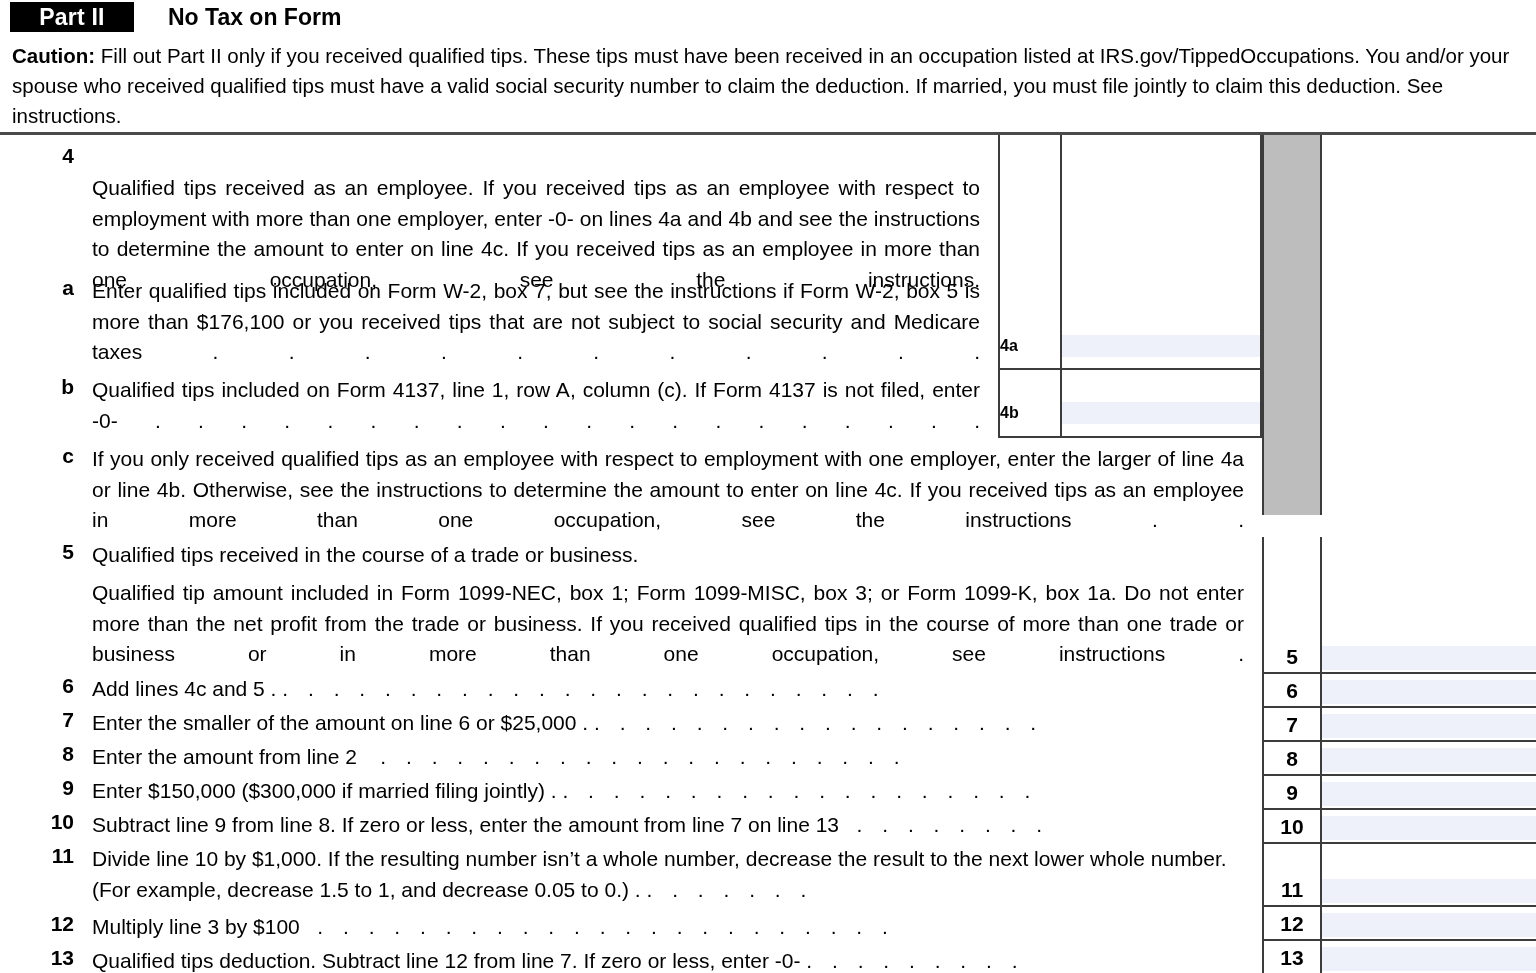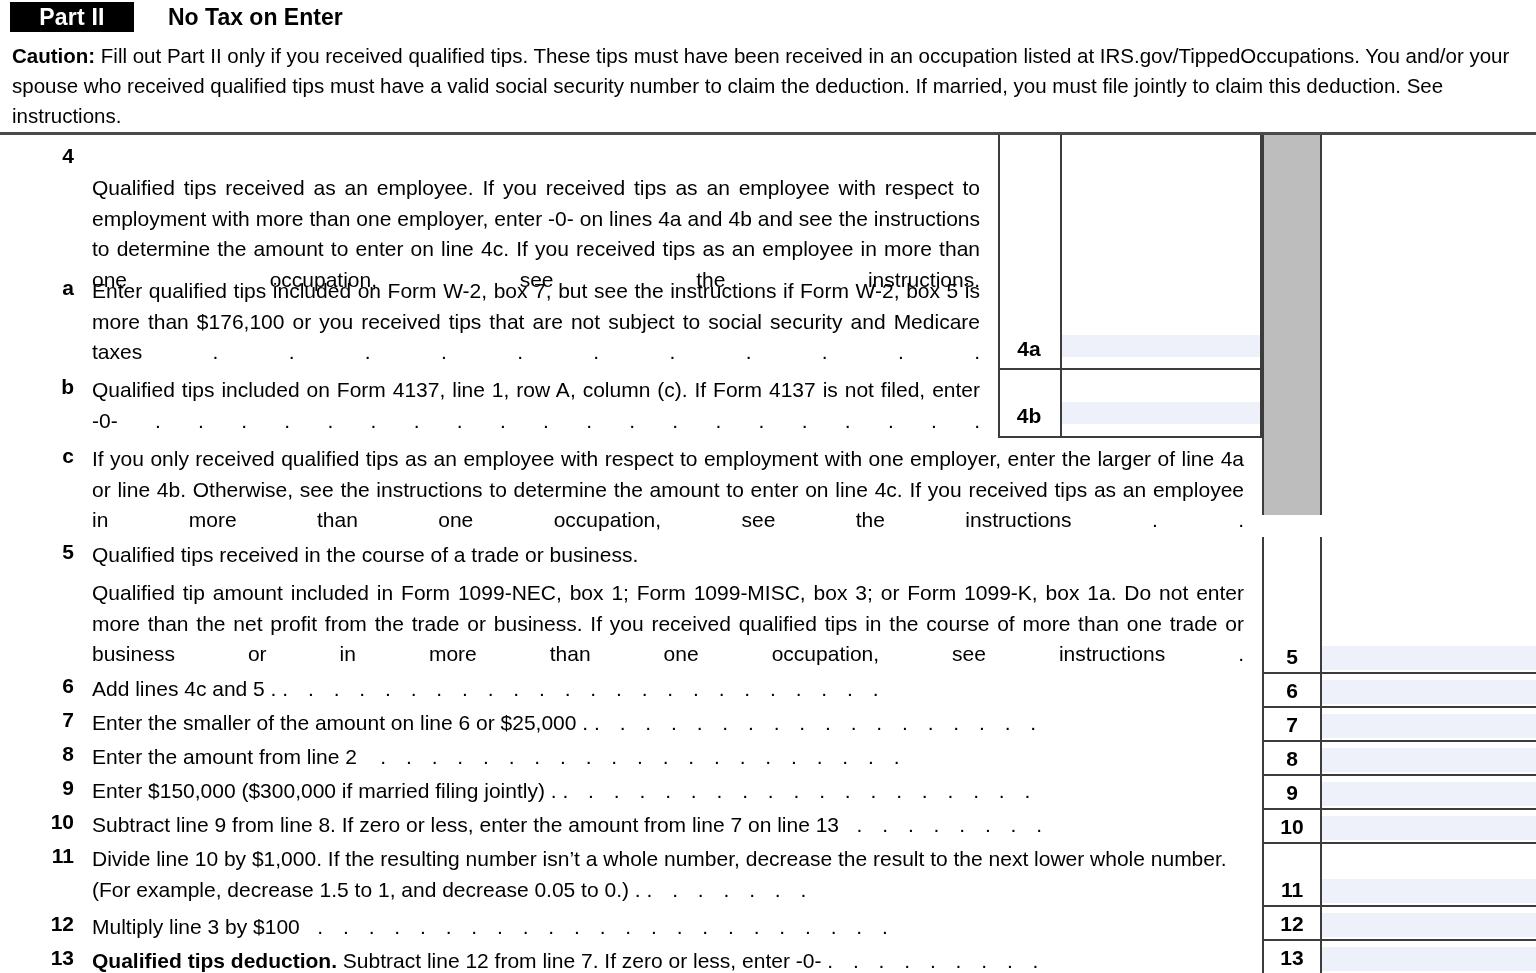--- a/index.html
+++ b/index.html
@@ -88,21 +88,21 @@
     font-size: 21px;
   }
   .txt {
     position: absolute;
     left: 92px;
     font-size: 21px;
     line-height: 30.5px;
   }
   .txt.just { text-align: justify; }
   .txt.just::after { content: ""; display: inline-block; width: 100%; }
-  .bold { font-weight: bold; }
+  .bold { font-weight: normal; }
 
   
   .dots {
     letter-spacing: 0px;
     white-space: nowrap;
   }
 
   
   #gray-bar {
     position: absolute;
@@ -127,23 +127,22 @@
     width: 2px; background: #3c3c3c;
   }
   #box-4ab .divider-h {
     position: absolute;
     left: 0; right: 0; top: 233px;
     height: 2px; background: #3c3c3c;
   }
   .sub-label {
     position: absolute;
     width: 58px;
-    text-align: center;
-    font-weight: bold;
-    font-size: 21px;
+    font-weight: bold;
+    font-size: 16px;
   }
   .sub-entry {
     position: absolute;
     left: 62px;
     right: 0;
     height: 22px;
     background: #eef1fa;
   }
 
   
@@ -184,21 +183,21 @@
 </style>
 </head>
 <body>
 
 <div id="page">
 
   <div id="header-band">
     <div id="part-box">
       <span>Part II</span>
     </div>
-    <div id="part-title">No Tax on Enter</div>
+    <div id="part-title">No Tax on Form</div>
   </div>
 
   <div id="caution">
     <span class="lead">Caution:</span><span> Fill out Part II only if you received qualified tips. These tips must have been received in an occupation listed at </span><span class="ital">IRS.gov/TippedOccupations</span><span>. You and/or your spouse who received qualified tips must have a valid social security number to claim the deduction. If married, you must file jointly to claim this deduction. See instructions.</span>
   </div>
 
   <div id="rule-top"></div>
 
   <div id="body">
 

